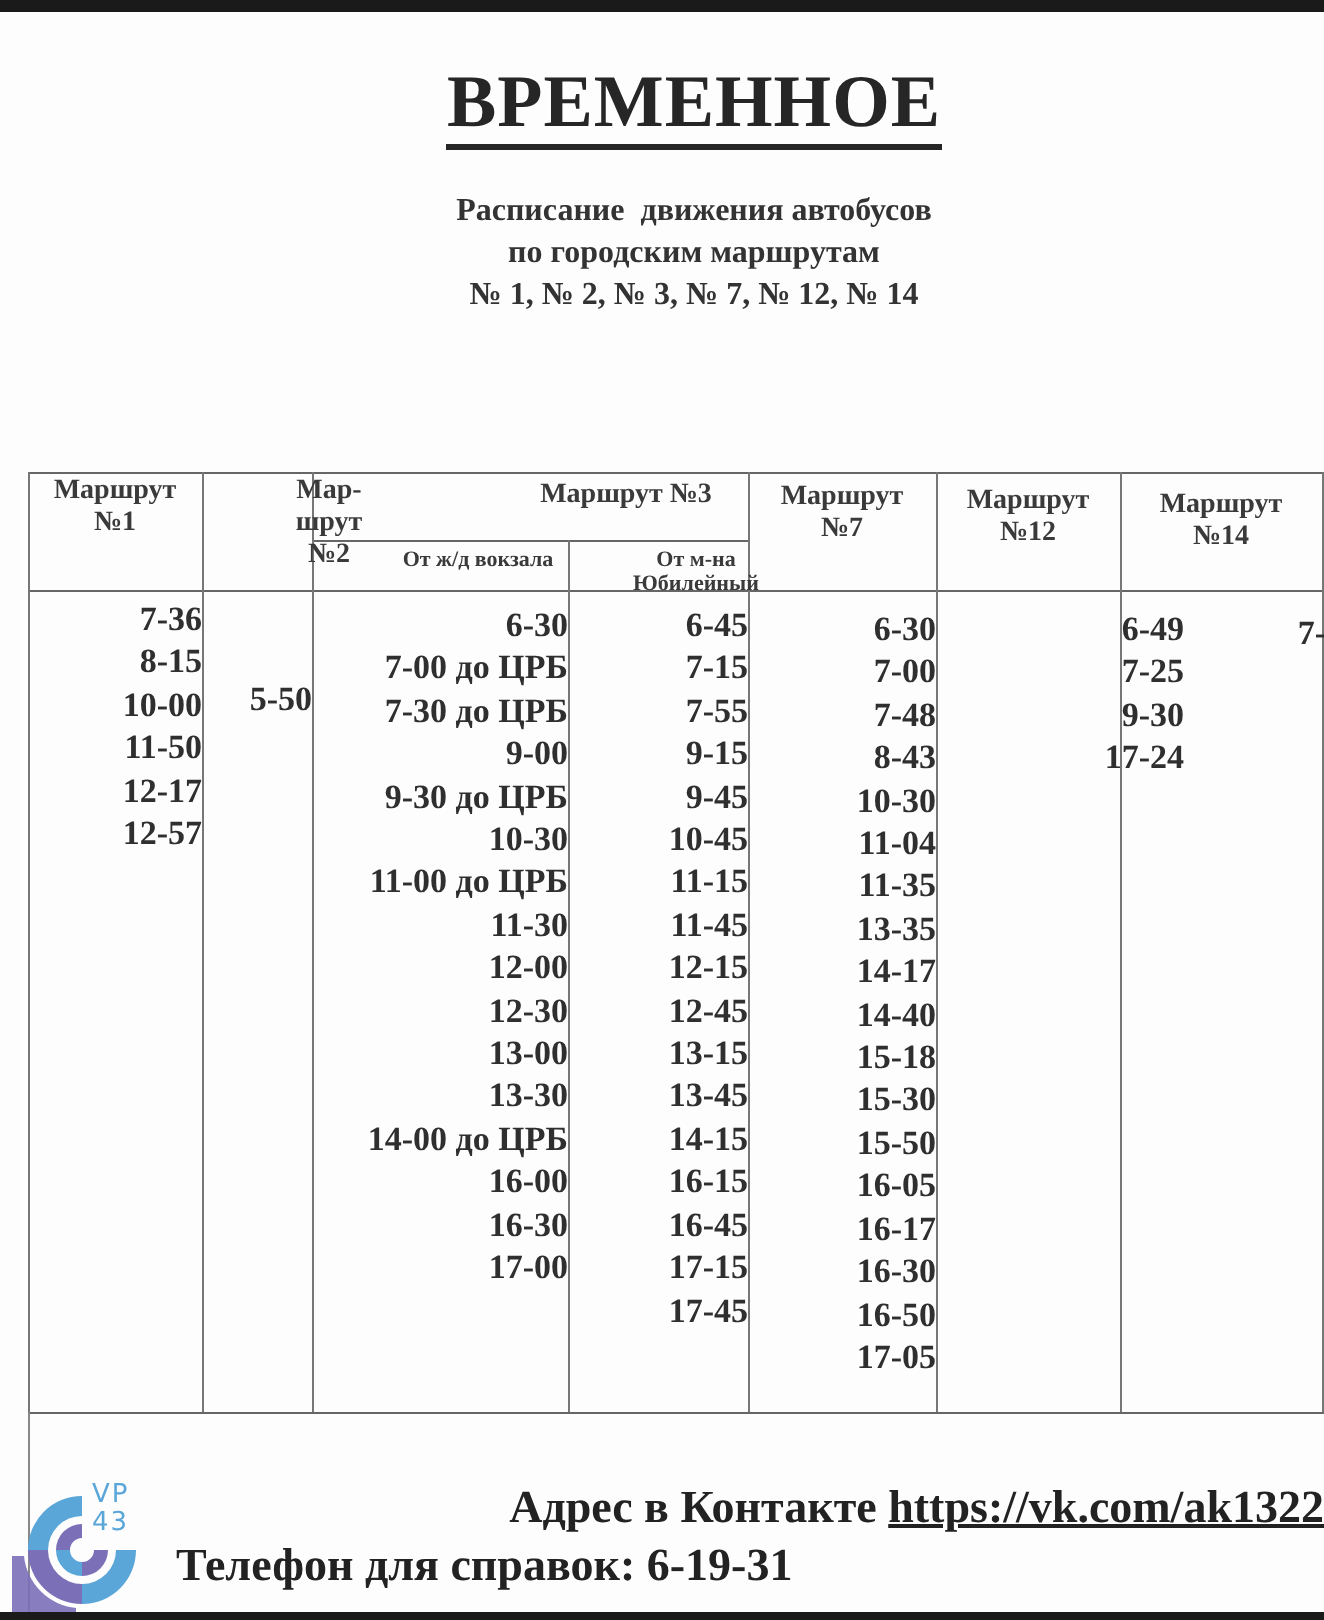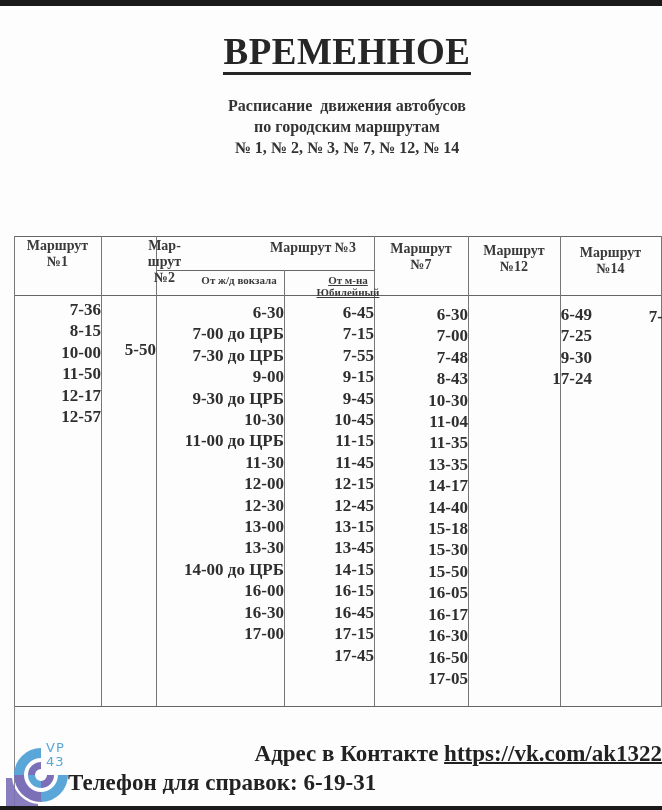--- a/index.html
+++ b/index.html
@@ -120,21 +120,21 @@
       text-align: right;
     }
     .footer .line1 .link {
       text-decoration: underline;
       text-decoration-thickness: 2px;
       color: #222;
     }
     .footer .line2 {
       font-size: 23px;
       line-height: 30px;
-      padding-left: 68px;
+      padding-left: 88px;
       text-align: left;
     }
     .logo {
       position: absolute;
       left: 6px;
       top: 740px;
       width: 70px;
       height: 70px;
     }
     .logo-text {
@@ -185,21 +185,21 @@
     <div>Мар-</div>
     <div>шрут</div>
     <div>№2</div>
   </div>
   <div class="head" style="left:142px; top:4px; width:218px;margin-left:48px;">
     <div>Маршрут №3</div>
   </div>
   <div class="sub-head" style="left:142px; top:38px; width:128px;">
     <div>От ж/д вокзала</div>
   </div>
-  <div class="sub-head" style="left:270px; top:38px; width:90px;text-decoration:underline;">
+  <div class="sub-head" style="left:270px; top:38px; width:90px;">
     <div>От м-на</div>
     <div>Юбилейный</div>
   </div>
   <div class="head" style="left:360px; top:5px; width:94px;">
     <div>Маршрут</div>
     <div>№7</div>
   </div>
   <div class="head" style="left:454px; top:7px; width:92px;">
     <div>Маршрут</div>
     <div>№12</div>

